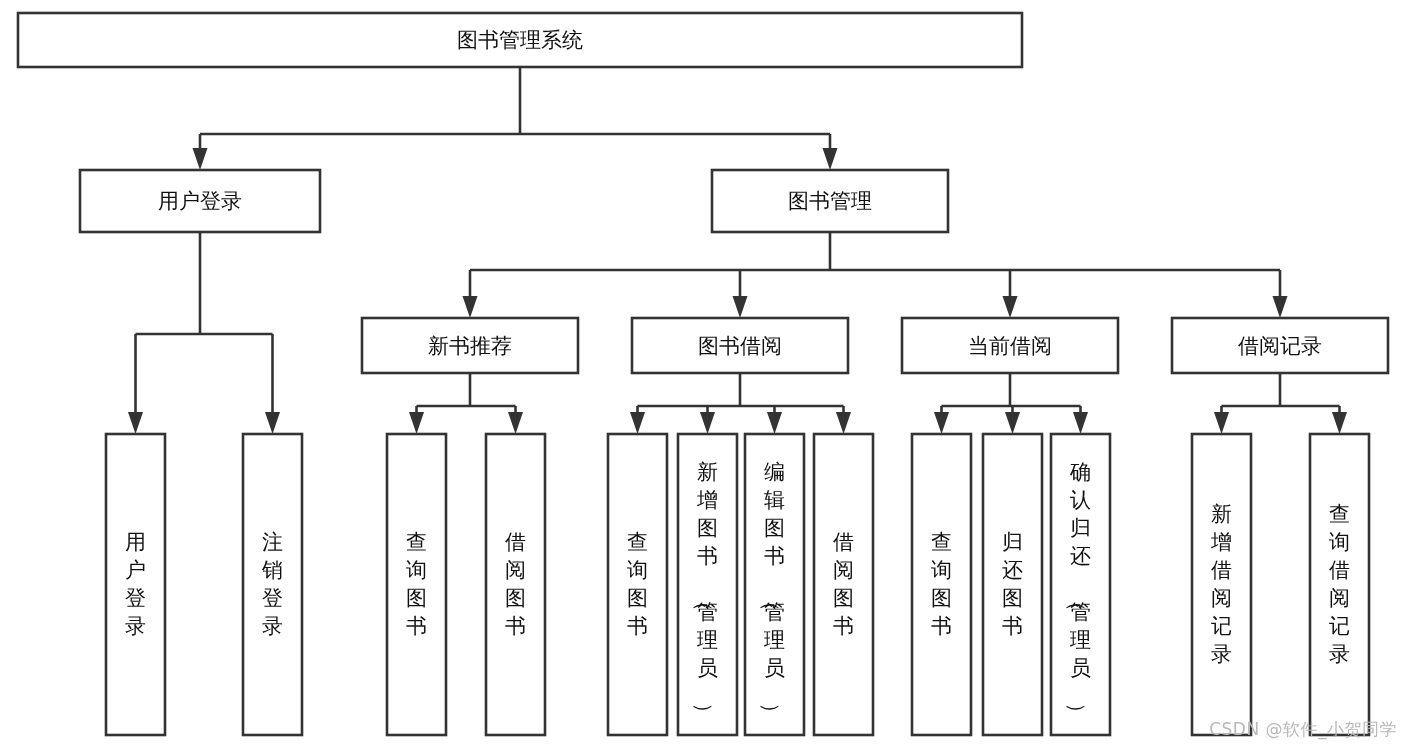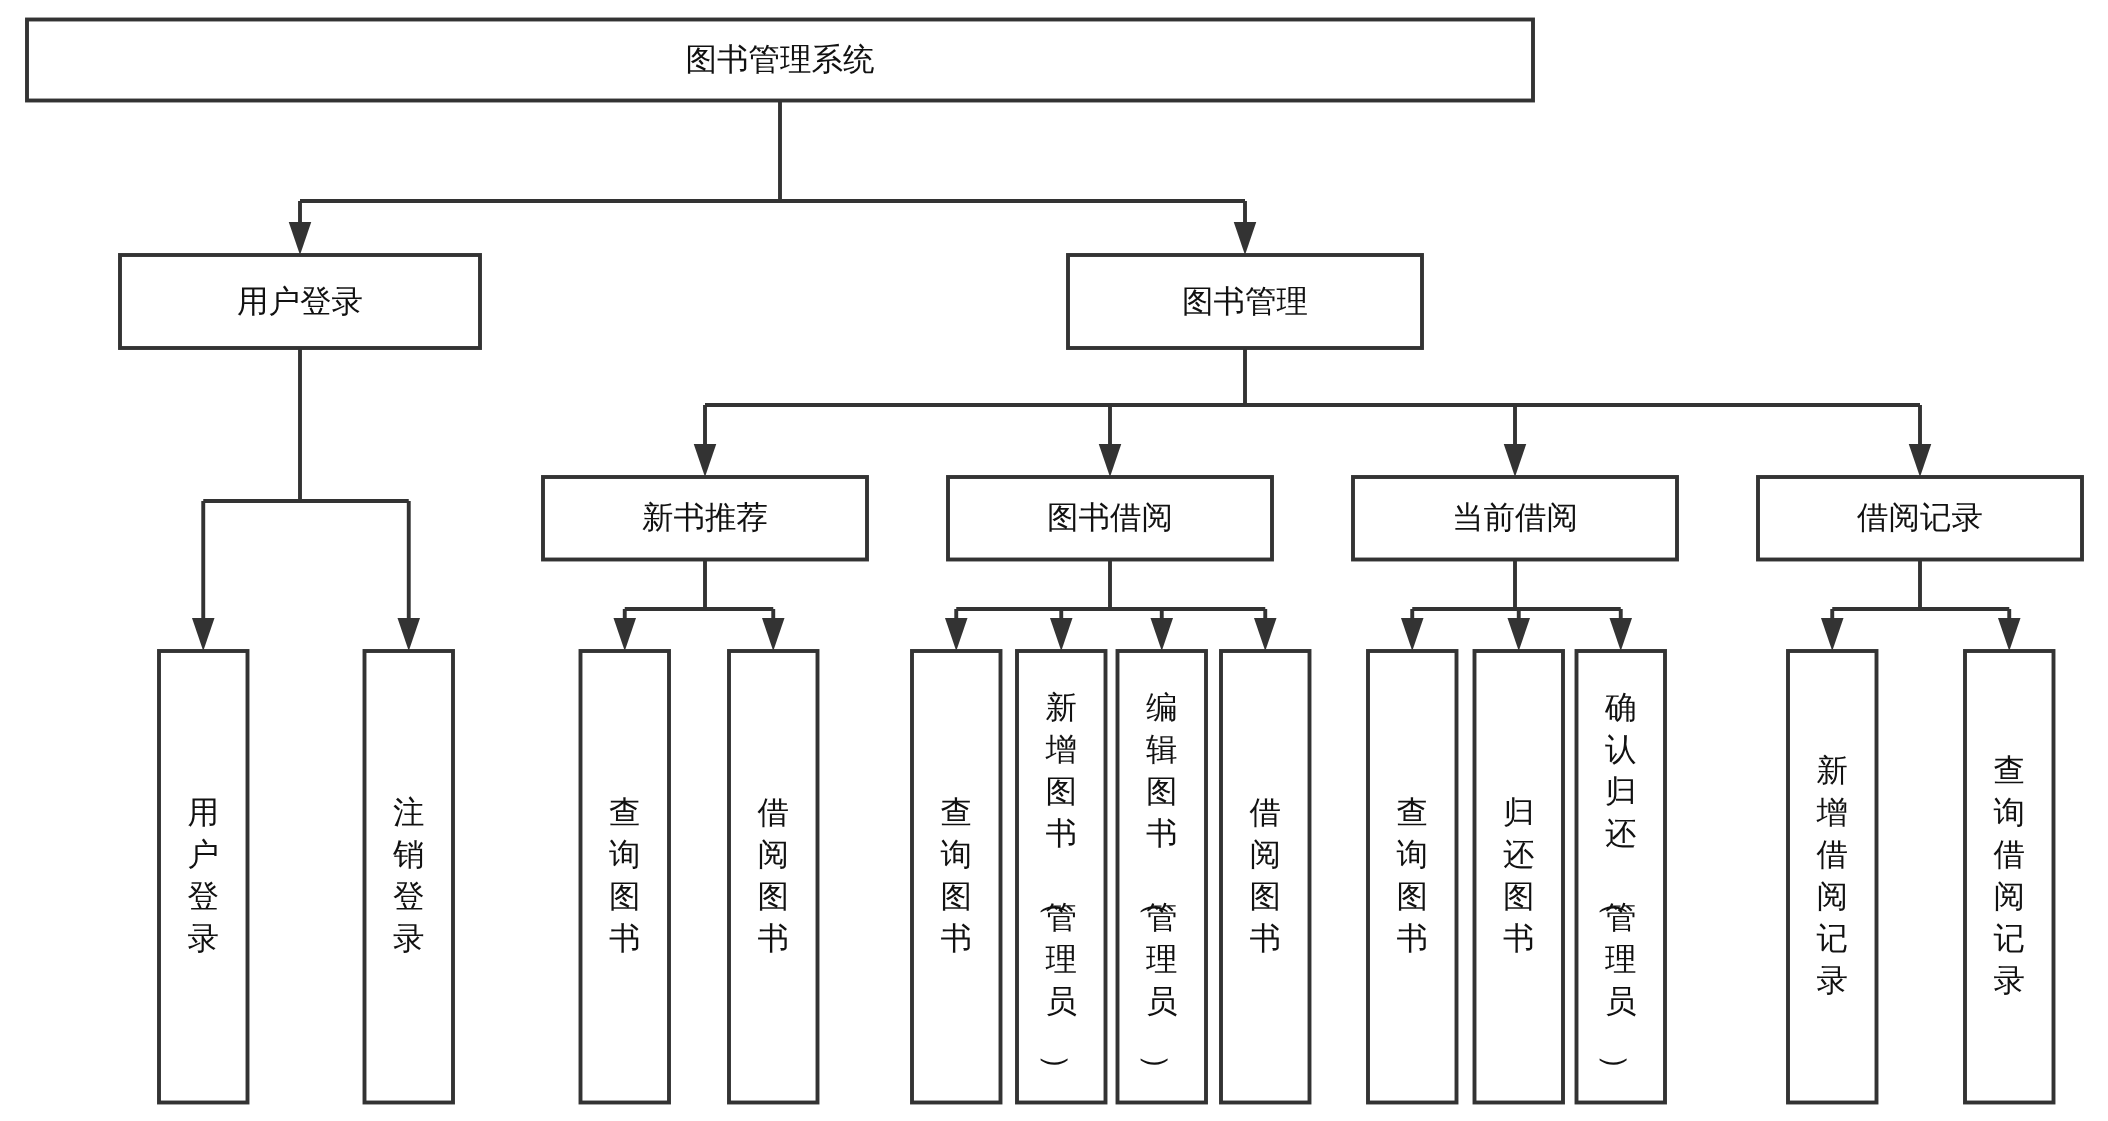--- a/index.html
+++ b/index.html
@@ -215,13 +215,14 @@
         <g>
           <rect x="1192" y="434" width="59" height="301" class="node-box"></rect>
           <text x="1221.5" y="520.5" class="node-label-v"><tspan x="1221.5" dy="0">新</tspan><tspan x="1221.5" dy="28">增</tspan><tspan x="1221.5" dy="28">借</tspan><tspan x="1221.5" dy="28">阅</tspan><tspan x="1221.5" dy="28">记</tspan><tspan x="1221.5" dy="28">录</tspan></text>
         </g>
         <g>
           <rect x="1310" y="434" width="59" height="301" class="node-box"></rect>
           <text x="1339.5" y="520.5" class="node-label-v"><tspan x="1339.5" dy="0">查</tspan><tspan x="1339.5" dy="28">询</tspan><tspan x="1339.5" dy="28">借</tspan><tspan x="1339.5" dy="28">阅</tspan><tspan x="1339.5" dy="28">记</tspan><tspan x="1339.5" dy="28">录</tspan></text>
         </g>
       </g>
   </svg>
+  <div class="watermark">CSDN @软件_小贺同学</div>
 </div>
 
 </body></html>

